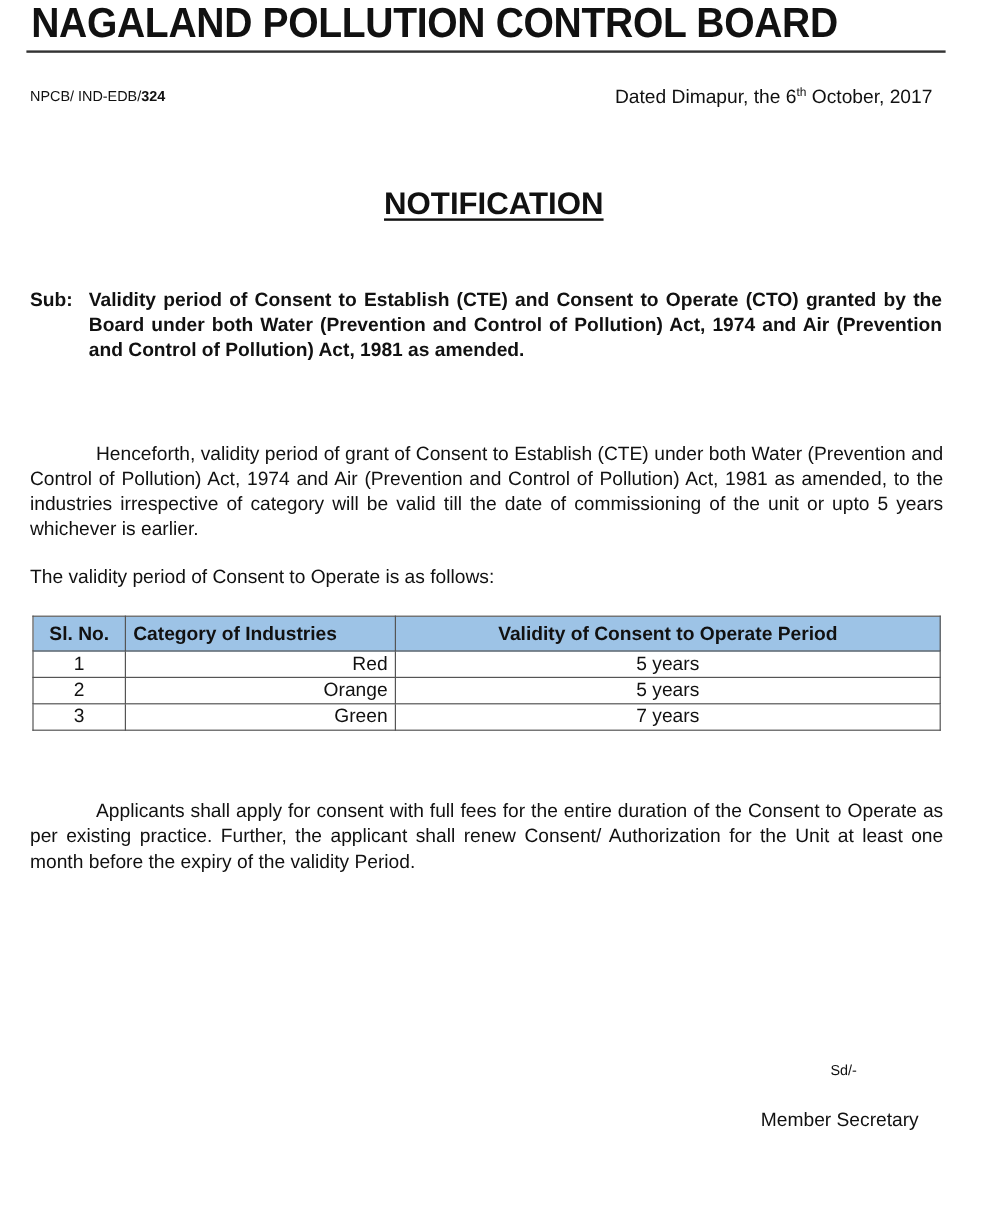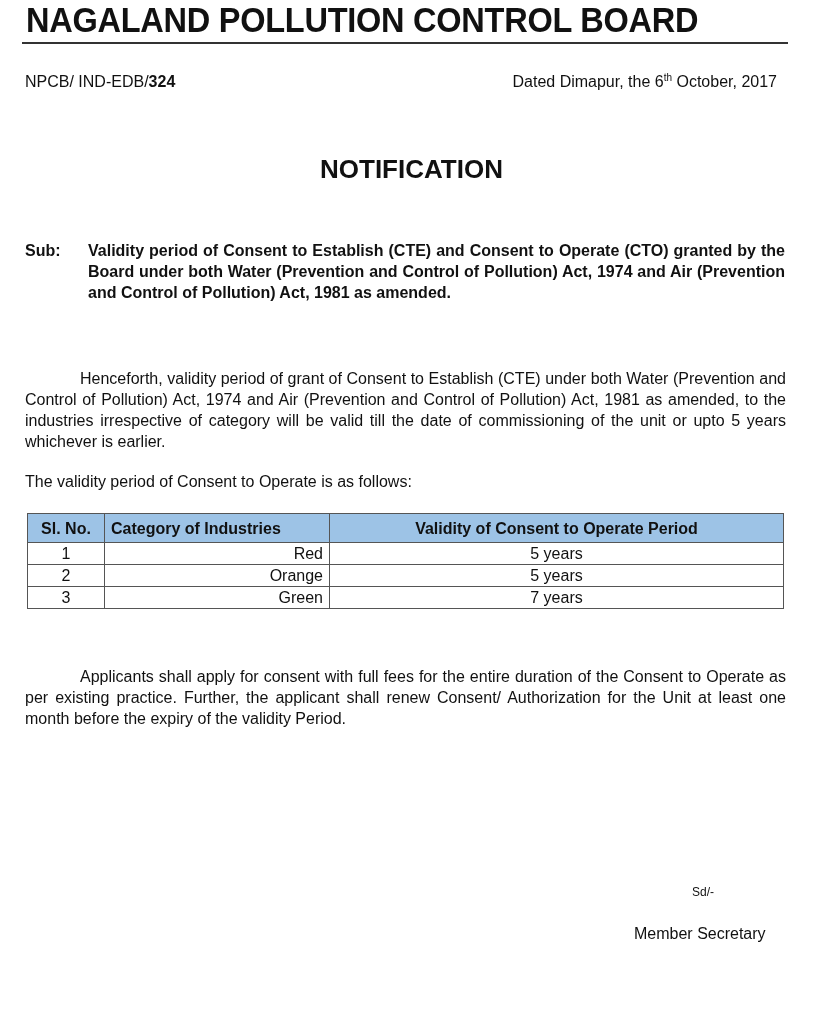--- a/index.html
+++ b/index.html
@@ -11,38 +11,38 @@
     position: absolute; left: 26px; top: 0px; width: 770px;
     font-size: 35px; font-weight: bold; letter-spacing: -0.3px;
     transform: scaleX(0.93); transform-origin: left top;
     white-space: nowrap; line-height: 40px;
   }
   .rule {
     position: absolute; left: 22px; top: 42px; width: 766px; height: 0;
     border-top: 2px solid #333;
   }
   .ref {
-    position: absolute; left: 25px; top: 73px; font-size: 16px; white-space: nowrap;
+    position: absolute; left: 25px; top: 73px; font-size: 12px; white-space: nowrap;
   }
   .ref b { font-weight: bold; }
   .date {
     position: absolute; right: 46px; top: 73px; font-size: 16px; white-space: nowrap; margin-left: 12px;
   }
   .date sup { font-size: 10px; vertical-align: super; line-height: 0; }
   .notif {
     position: absolute; left: 0; width: 811px; top: 154px; text-align: center;
     font-size: 26px; font-weight: bold;
   }
-  .notif span { text-underline-offset: 4px; text-decoration-thickness: 2px; margin-left: 12px; }
+  .notif span { text-decoration: underline; text-underline-offset: 4px; text-decoration-thickness: 2px; margin-left: 12px; }
   .subject {
     position: absolute; left: 25px; top: 240px; width: 760px;
     font-size: 16px; font-weight: bold; line-height: 21px;
   }
   .subject .lbl { position: absolute; left: 0; top: 0; }
-  .subject .txt { margin-left: 63px; text-align: justify; text-align-last: left; }
+  .subject .txt { margin-left: 49px; text-align: justify; text-align-last: left; }
   .para {
     position: absolute; left: 25px; width: 761px; font-size: 16px; line-height: 21px;
     text-align: justify; text-align-last: left;
   }
   .para .indent { display: inline-block; width: 55px; }
   .p1 { top: 368px; }
   .p2 { top: 471px; }
   .p3 { top: 666px; }
   table.cto {
     position: absolute; left: 27px; top: 513px; width: 757px;

